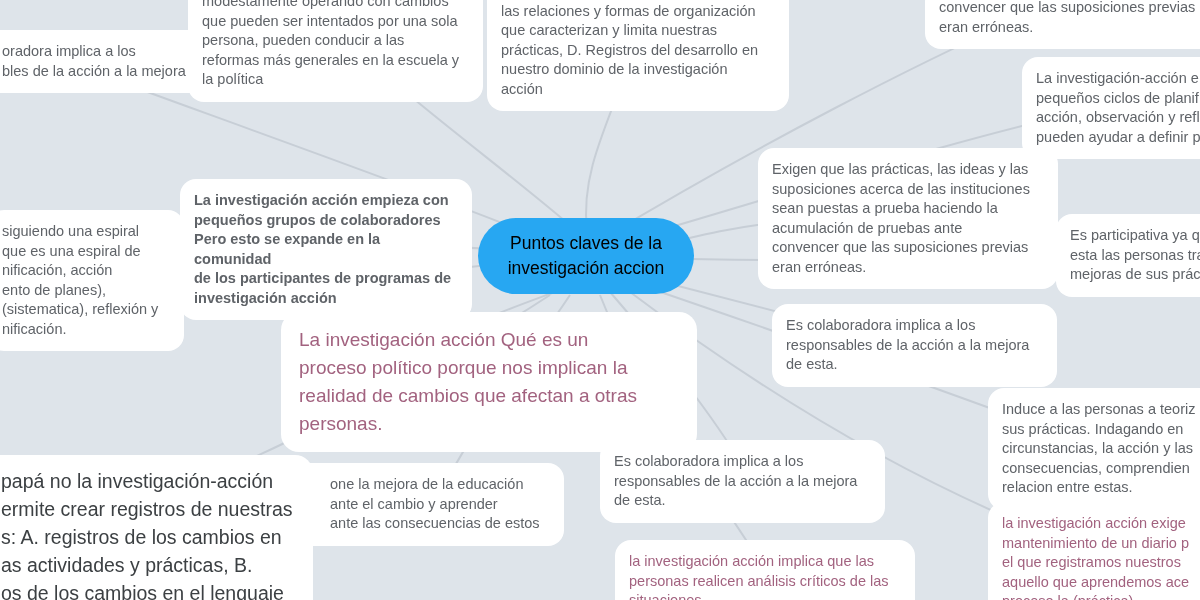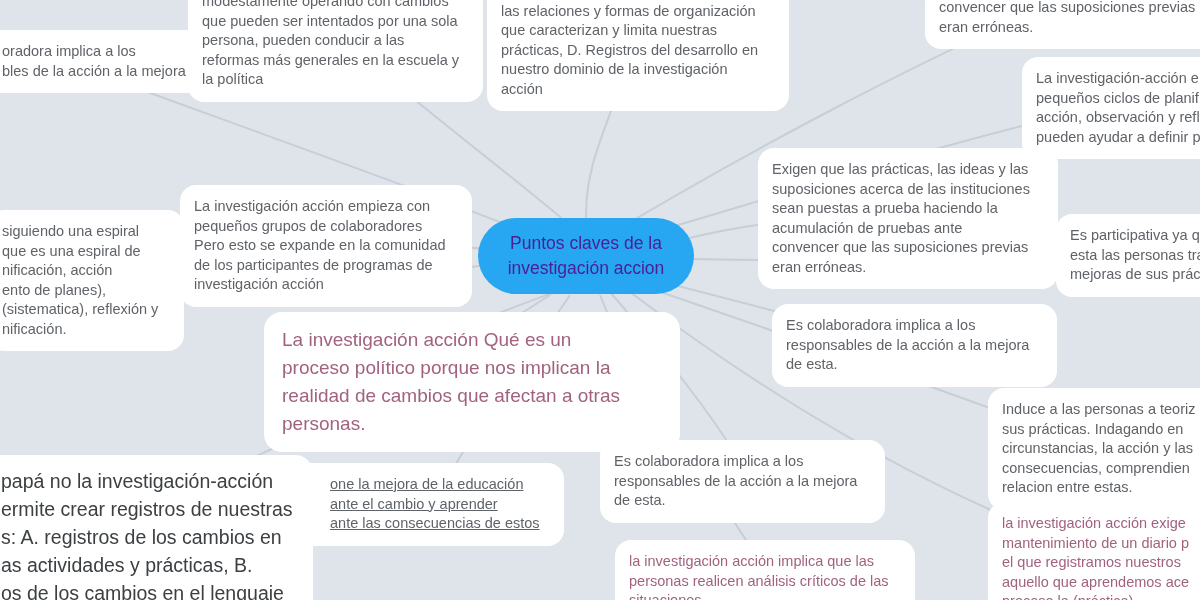--- a/index.html
+++ b/index.html
@@ -32,21 +32,21 @@
     border-radius:18px;
   }
   .node.dark-large{
     font-size:19.5px;
     line-height:28px;
     color:#3c4043;
     border-radius:18px;
   }
   .node.center{
     background:#27a7f2;
-    color:#4c1d95;
+    color:#000000;
     font-size:17.5px;
     line-height:25px;
     text-align:center;
     border-radius:40px;
     padding:13px 22px;
     z-index:3;
   }
   .ontop{z-index:4;}
 </style>
 </head>
@@ -104,58 +104,58 @@
 suposiciones acerca de las instituciones
 sean puestas a prueba haciendo la
 acumulación de pruebas ante
 convencer que las suposiciones previas
 eran erróneas.</div>
 
   <div class="node" style="left:1056px;top:214px;width:250px;">Es participativa ya q
 esta las personas tra
 mejoras de sus prác</div>
 
-  <div class="node" style="left:180px;top:185px;width:292px;">La investigación acción empieza con
+  <div class="node" style="left:180px;top:179px;width:292px;font-weight:bold;">La investigación acción empieza con
 pequeños grupos de colaboradores
 Pero esto se expande en la comunidad
 de los participantes de programas de
 investigación acción</div>
 
   <div class="node" style="left:-12px;top:210px;width:196px;padding-left:14px;">siguiendo una espiral
 que es una espiral de
 nificación, acción
 ento de planes),
 (sistematica), reflexión  y
 nificación.</div>
 
   <div class="node center" style="left:478px;top:218px;width:216px;">Puntos claves de la
 investigación accion</div>
 
-  <div class="node purple-large" style="left:264px;top:312px;width:416px;">La investigación acción Qué es un
+  <div class="node purple-large" style="left:281px;top:312px;width:416px;">La investigación acción Qué es un
 proceso político porque nos implican la
 realidad de cambios que afectan a otras
 personas.</div>
 
   <div class="node" style="left:772px;top:304px;width:285px;">Es colaboradora implica a los
 responsables de la acción a la mejora
 de esta.</div>
 
   <div class="node" style="left:988px;top:388px;width:262px;">Induce a las personas a teoriz
 sus prácticas. Indagando en
 circunstancias, la acción y las
 consecuencias, comprendien
 relacion entre estas.</div>
 
   <div class="node purple" style="left:988px;top:502px;width:262px;">la investigación acción exige
 mantenimiento de un diario p
 el que registramos nuestros
 aquello que aprendemos ace
 proceso la (práctica)</div>
 
-  <div class="node" style="left:292px;top:463px;width:272px;padding-left:38px;text-decoration:underline;">one la mejora de la educación
+  <div class="node" style="left:292px;top:463px;width:272px;padding-left:38px;">one la mejora de la educación
 ante el cambio y aprender
 ante las consecuencias de estos</div>
 
   <div class="node dark-large ontop" style="left:-35px;top:455px;width:348px;padding-left:36px;">papá no la investigación-acción
 ermite crear registros de nuestras
 s: A. registros de los cambios en
 as actividades y prácticas, B.
 os de los cambios en el lenguaje</div>
 
   <div class="node" style="left:600px;top:440px;width:285px;">Es colaboradora implica a los

